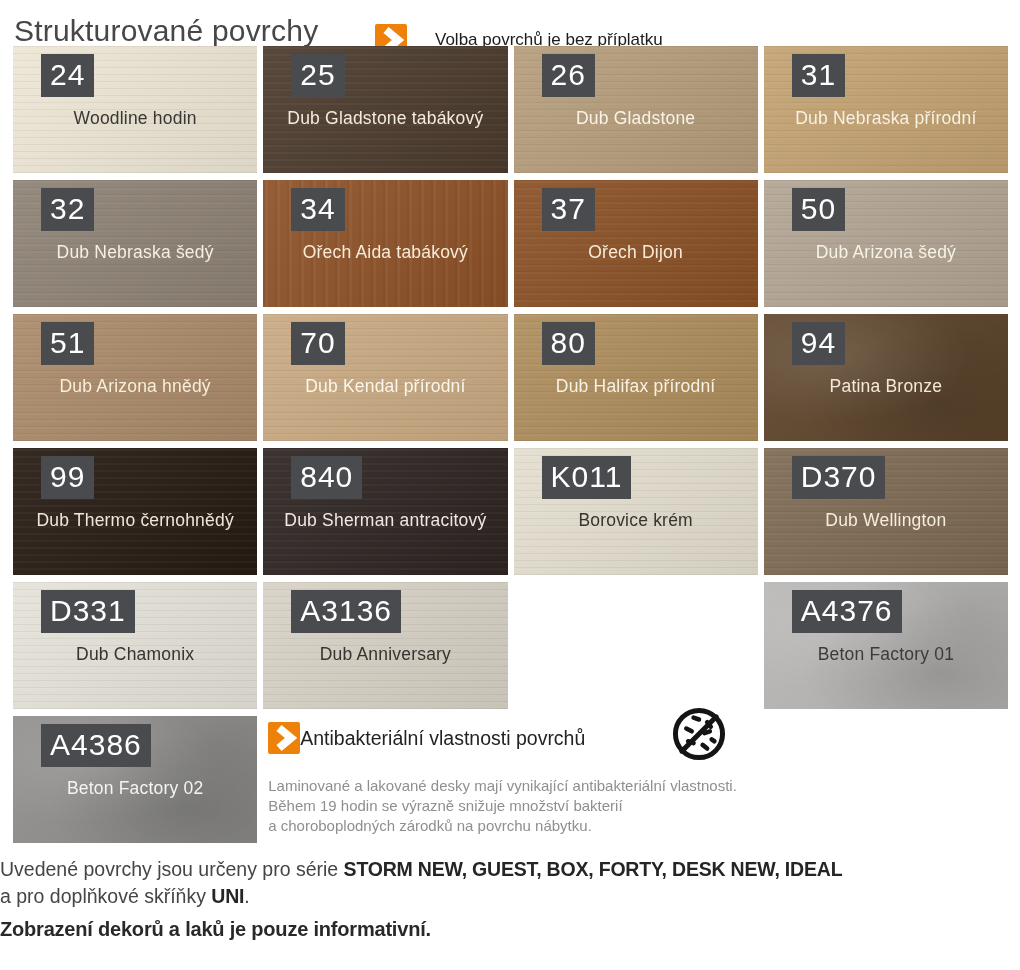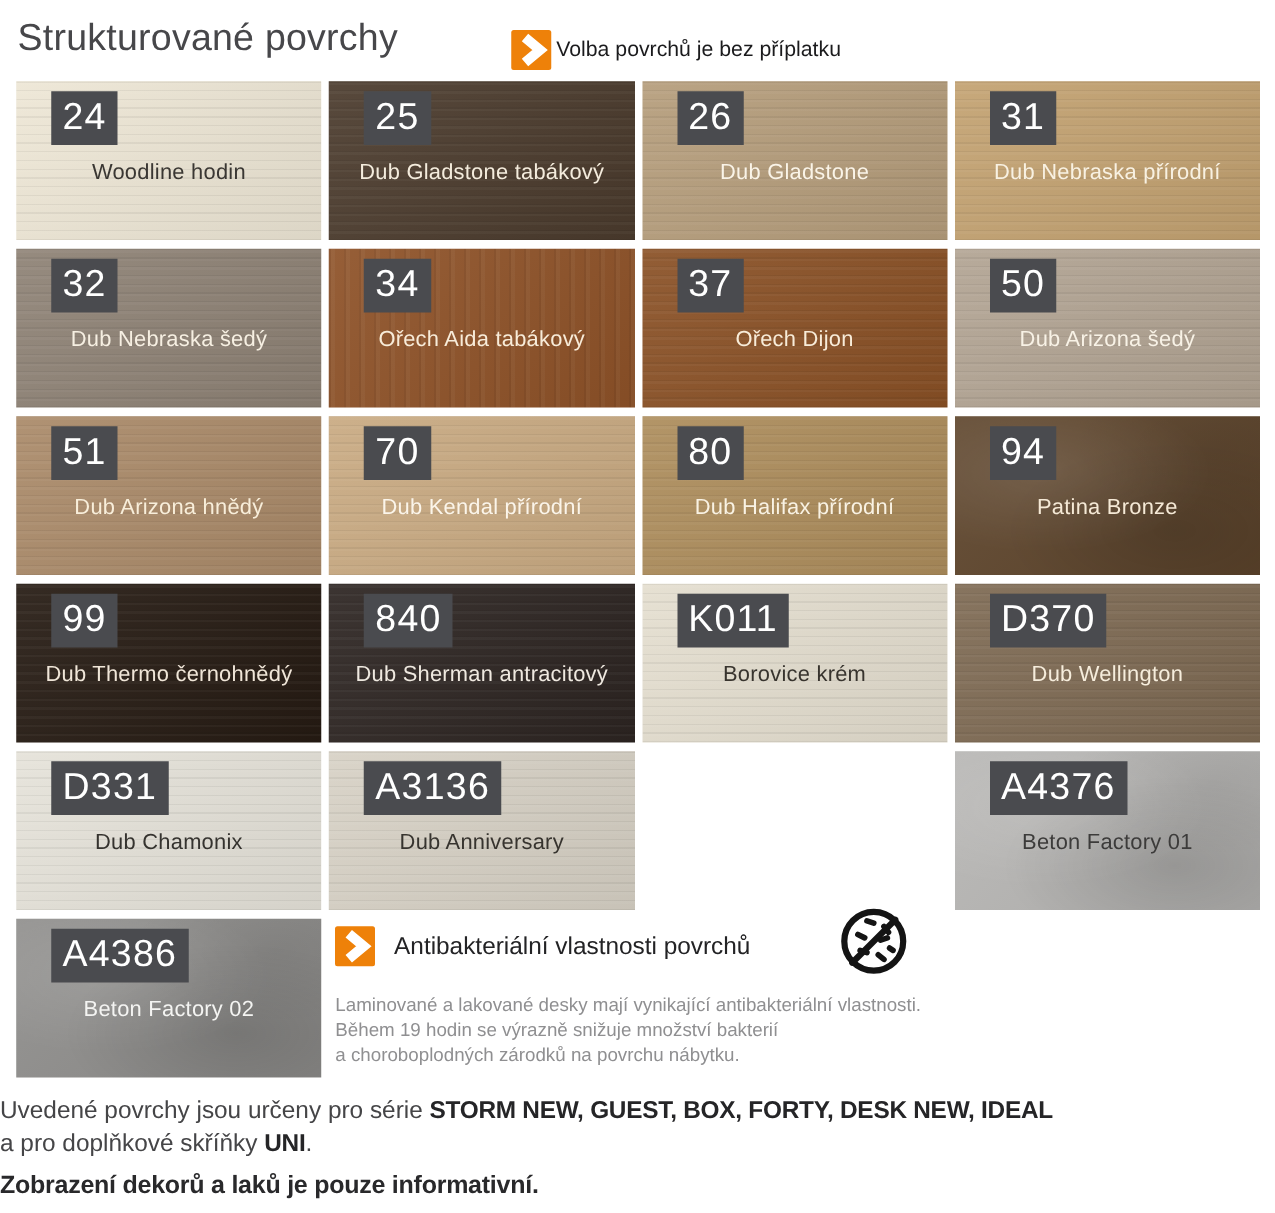--- a/index.html
+++ b/index.html
@@ -3,26 +3,26 @@
 <meta charset="utf-8">
 <style>
   html,body { margin:0; padding:0; }
   body {
     width:1020px; height:970px;
     background:#ffffff;
     font-family:"Liberation Sans","DejaVu Sans",sans-serif;
     overflow:hidden;
     -webkit-font-smoothing:antialiased;
   }
-  .header { position:relative; height:65px; }
+  .header { position:relative; height:46px; }
   .title {
     position:absolute; left:14px; top:14px;
     font-size:30px; font-weight:300; color:#47474a; letter-spacing:.2px;
   }
-  .note { position:absolute; left:375px; top:24px; display:flex; align-items:center; gap:4px;margin-left:34px; }
+  .note { position:absolute; left:375px; top:24px; display:flex; align-items:center; gap:28px; }
   .arrow-badge {
     width:32px; height:32px; flex:none;
     background:var(--accent,#ee8109); border-radius:2px;
     display:flex; align-items:center; justify-content:center;
   }
   .note-text { font-size:17px; color:#1b1b1d; font-weight:500; }
 
   .grid {
     margin-left:13px; width:995px;
     display:grid; grid-template-columns:repeat(4,1fr);
@@ -53,21 +53,21 @@
     background:var(--badge,#4a4b4f); color:#fff;
     font-size:30px; line-height:42px; padding:0 9px 1px; letter-spacing:1px;
   }
   .swatch .name {
     position:absolute; left:0; right:0; top:62px; z-index:2;
     text-align:center; font-size:17.5px; letter-spacing:.2px;
     color:var(--t,#333);
   }
 
   .info-cell { grid-column:span 2; position:relative; background:#fff; }
-  .info-head { display:flex; align-items:center; gap:15px; padding:6px 0 0 5px; }
+  .info-head { display:flex; align-items:center; padding:6px 0 0 5px; }
   .info-title { font-size:19.5px; color:#232325; font-weight:400; }
   .bacteria-icon { position:absolute; top:-11px; right:30px; }
   .info-text { margin:22px 0 0 5px; font-size:15px; line-height:20px; color:#8f8f91; }
 
   .footer { margin:13px 0 0 0; }
   .f-line { margin:0; font-size:19.5px; font-weight:300; color:#454547; line-height:27px; }
   .f-line .strong { font-weight:700; color:#252527; letter-spacing:-.2px; }
   .f-disclaimer { margin:8px 0 0 0; font-size:20px; font-weight:700; color:#29292b; letter-spacing:-.2px; }
 </style>
 </head>

